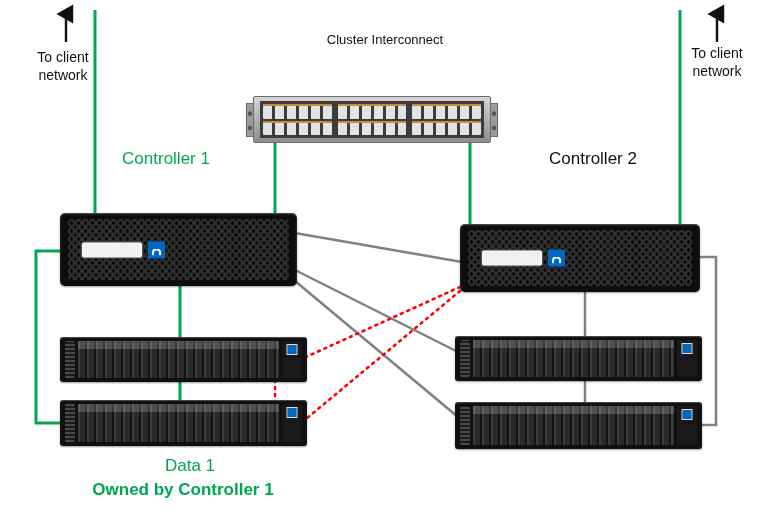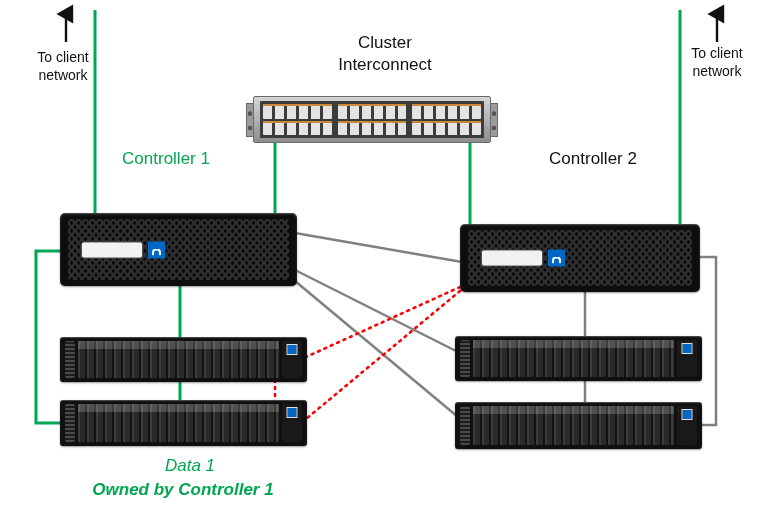--- a/index.html
+++ b/index.html
@@ -152,19 +152,19 @@
   <div class="hw shelf" style="left:455px; top:402px; width:247px; height:47px;">
     <div class="cap-l"></div>
     <div class="drives"></div>
     <div class="cap-r">
         <span class="mini-logo"></span>
       </div>
   </div>
 
   <div class="lbl" style="left:28px; top:48px; width:70px; font-size:14px;">To client network</div>
   <div class="lbl" style="left:682px; top:44px; width:70px; font-size:14px;">To client network</div>
-  <div class="lbl" style="left:310px; top:32px; width:150px; font-size:17px;">Cluster Interconnect</div>
+  <div class="lbl" style="left:310px; top:32px; width:150px; font-size:13px;">Cluster Interconnect</div>
   <div class="lbl green" style="left:96px; top:148px; width:140px; font-size:17px;">Controller 1</div>
   <div class="lbl" style="left:523px; top:148px; width:140px; font-size:17px;">Controller 2</div>
-  <div class="lbl green" style="left:130px; top:455px; width:120px; font-size:17px;font-style:italic;">Data 1</div>
-  <div class="lbl green bold" style="left:48px; top:479px; width:270px; font-size:17px;font-style:italic;">Owned by Controller 1</div>
+  <div class="lbl green" style="left:130px; top:455px; width:120px; font-size:17px;">Data 1</div>
+  <div class="lbl green bold" style="left:48px; top:479px; width:270px; font-size:17px;">Owned by Controller 1</div>
 
 </div>
 
 </body></html>

